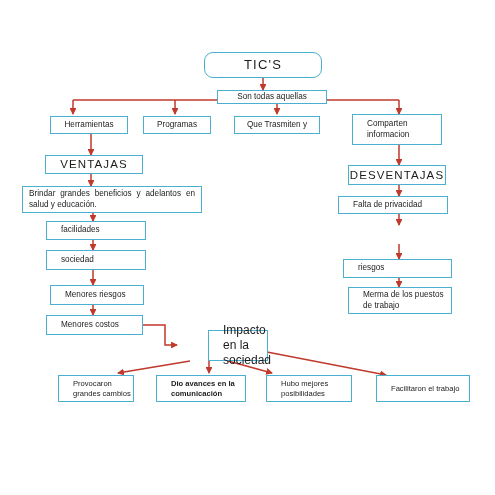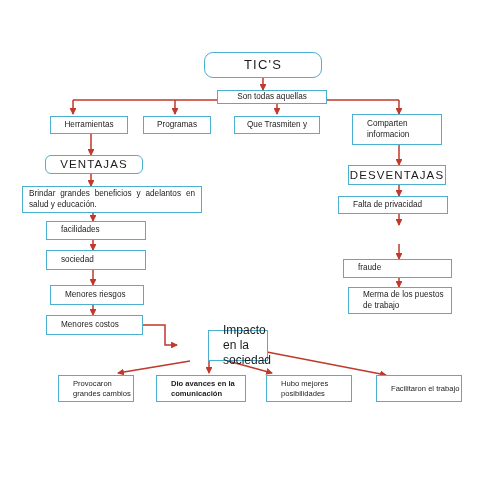--- a/index.html
+++ b/index.html
@@ -120,21 +120,21 @@
   </div>
 
   <div class="node c t-body" style="left:234px; top:116px; width:86px; height:18px;">
     <span class="lbl">Que Trasmiten y</span>
   </div>
 
   <div class="node l t-body" style="left:352px; top:114px; width:90px; height:31px;">
     <span class="lbl">Comparten informacion</span>
   </div>
 
-  <div class="node c t-cap" style="left:45px; top:155px; width:98px; height:19px;border-radius:6px;">
+  <div class="node c t-cap" style="left:45px; top:155px; width:98px; height:19px;">
     <span class="lbl">VENTAJAS</span>
   </div>
 
   <div class="node j t-body" style="left:22px; top:186px; width:180px; height:27px;">
     <span class="lbl">Brindar grandes beneficios y adelantos en salud y educación.</span>
   </div>
 
   <div class="node l t-body" style="left:46px; top:221px; width:100px; height:19px;">
     <span class="lbl">facilidades</span>
   </div>
@@ -154,21 +154,21 @@
   <div class="node c t-cap" style="left:348px; top:165px; width:98px; height:20px;">
     <span class="lbl">DESVENTAJAS</span>
   </div>
 
   <div class="node l t-body" style="left:338px; top:196px; width:110px; height:18px;">
     <span class="lbl">Falta de privacidad</span>
   </div>
 
 
   <div class="node l t-body" style="left:343px; top:259px; width:109px; height:19px;">
-    <span class="lbl">fraude</span>
+    <span class="lbl">riesgos</span>
   </div>
 
   <div class="node l t-body" style="left:348px; top:287px; width:104px; height:27px;">
     <span class="lbl">Merma de los puestos de trabajo</span>
   </div>
 
   <div class="node l t-bold" style="left:180px; top:330px; width:60px; height:31px;">
     <span class="lbl">Impacto en la sociedad</span>
   </div>
 
@@ -177,17 +177,17 @@
   </div>
 
   <div class="node l t-small" style="left:156px; top:375px; width:90px; height:27px;font-weight:bold;">
     <span class="lbl">Dio avances en la comunicación</span>
   </div>
 
   <div class="node l t-small" style="left:266px; top:375px; width:86px; height:27px;">
     <span class="lbl">Hubo mejores posibilidades</span>
   </div>
 
-  <div class="node l t-small" style="left:376px; top:375px; width:86px; height:27px;">
+  <div class="node l t-small" style="left:376px; top:375px; width:94px; height:27px;">
     <span class="lbl">Facilitaron el trabajo</span>
   </div>
 
 </div>
 
 </body></html>

